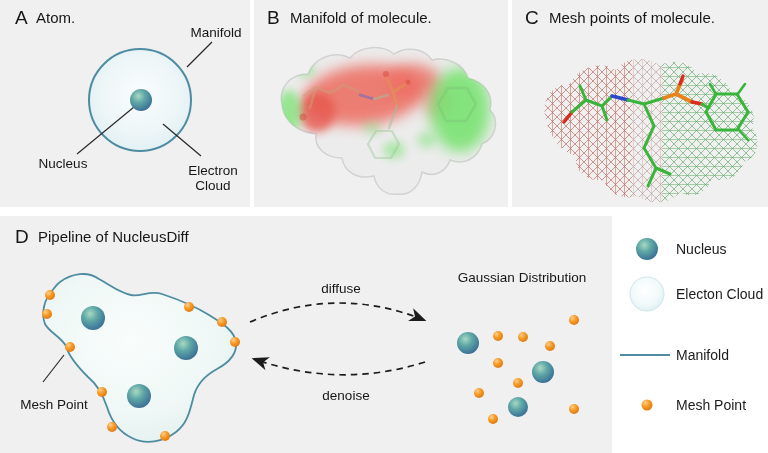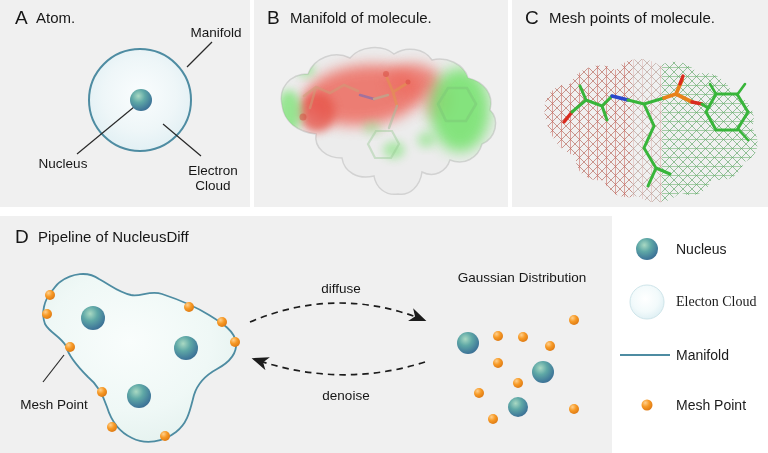--- a/index.html
+++ b/index.html
@@ -230,21 +230,21 @@
     </svg>
   </div>
 
   <div class="legend">
     <div class="legend-row" style="top:13px;">
       <svg class="legend-sym" width="54" height="40" viewBox="0 0 54 40">
         <circle cx="27" cy="20" r="11" fill="url(#nucGrad)"></circle>
       </svg>
       <span class="legend-label">Nucleus</span>
     </div>
-    <div class="legend-row" style="top:66px;font-family:Liberation Serif, serif;">
+    <div class="legend-row" style="top:58px;">
       <svg class="legend-sym" width="54" height="40" viewBox="0 0 54 40">
         <circle cx="27" cy="20" r="17" fill="url(#cloudGradL)" stroke="#cfe5ea" stroke-width="1"></circle>
       </svg>
       <span class="legend-label">Electon Cloud</span>
     </div>
     <div class="legend-row" style="top:119px;">
       <svg class="legend-sym" style="left:0;width:62px;" width="62" height="40" viewBox="0 0 62 40">
         <line x1="8" y1="20" x2="58" y2="20" stroke="#4e8ca2" stroke-width="2.2"></line>
       </svg>
       <span class="legend-label">Manifold</span>

